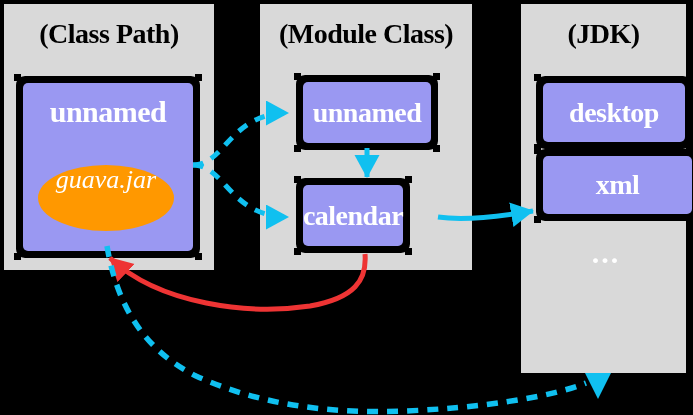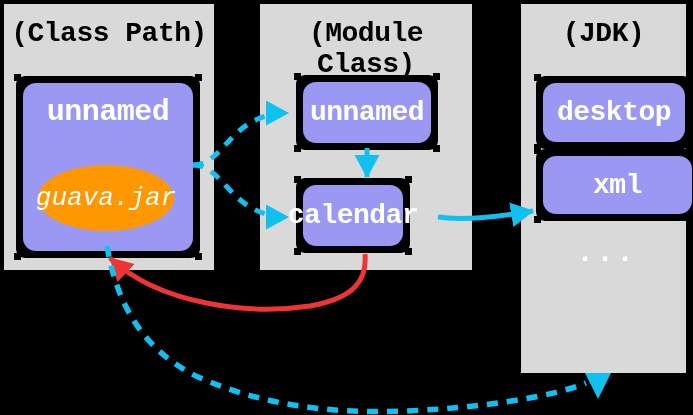--- a/index.html
+++ b/index.html
@@ -1,40 +1,40 @@
 <!DOCTYPE html>
 <html><head>
 <meta charset="utf-8">
 <style>
   html,body{margin:0;padding:0;background:#000;}
   .stage{
     position:relative;width:693px;height:415px;background:#000;overflow:hidden;
-    font-family:Liberation Mono, monospace;
+    font-family:Liberation Serif, serif;
   }
   .col{position:absolute;background:#d9d9d9;}
   .col-title{
     position:absolute;top:14px;left:0;width:100%;text-align:center;
     font-size:28px;font-weight:bold;color:#000;letter-spacing:-0.5px;
   }
   .box{position:absolute;background:#000;border-radius:9px;}
   .box .inner{
-    position:absolute;inset:7px;background:#9a98f2;border-radius:13px;
+    position:absolute;inset:7px;background:#9a98f2;border-radius:5px;
     display:flex;align-items:center;justify-content:center;
   }
   .n{position:absolute;width:7px;height:7px;background:#000;}
   .n1{top:-2px;left:-2px}.n2{top:-2px;right:-2px}
   .n3{bottom:-2px;left:-2px}.n4{bottom:-2px;right:-2px}
   .blabel{font-size:28px;font-weight:bold;color:#fff;letter-spacing:-0.5px;}
   
   #box-unnamed .inner{align-items:flex-start;}
   #box-unnamed .blabel{margin-top:12px;font-size:30px;}
   .jar{
     position:absolute;left:15px;top:82px;width:136px;height:66px;
     background:#ff9800;border-radius:50%;
-    display:flex;align-items:center;justify-content:center;
+    display:flex;align-items:flex-start;justify-content:center;
   }
   .jar span{font-style:italic;font-size:26px;color:#fff;}
   .dots{
     position:absolute;left:536px;top:238px;width:140px;height:30px;
     text-align:center;font-size:30px;font-weight:bold;color:#fff;line-height:30px;
     letter-spacing:2px;
   }
   svg.arrows{position:absolute;left:0;top:0;z-index:10;pointer-events:none;}
 </style>
 </head>

